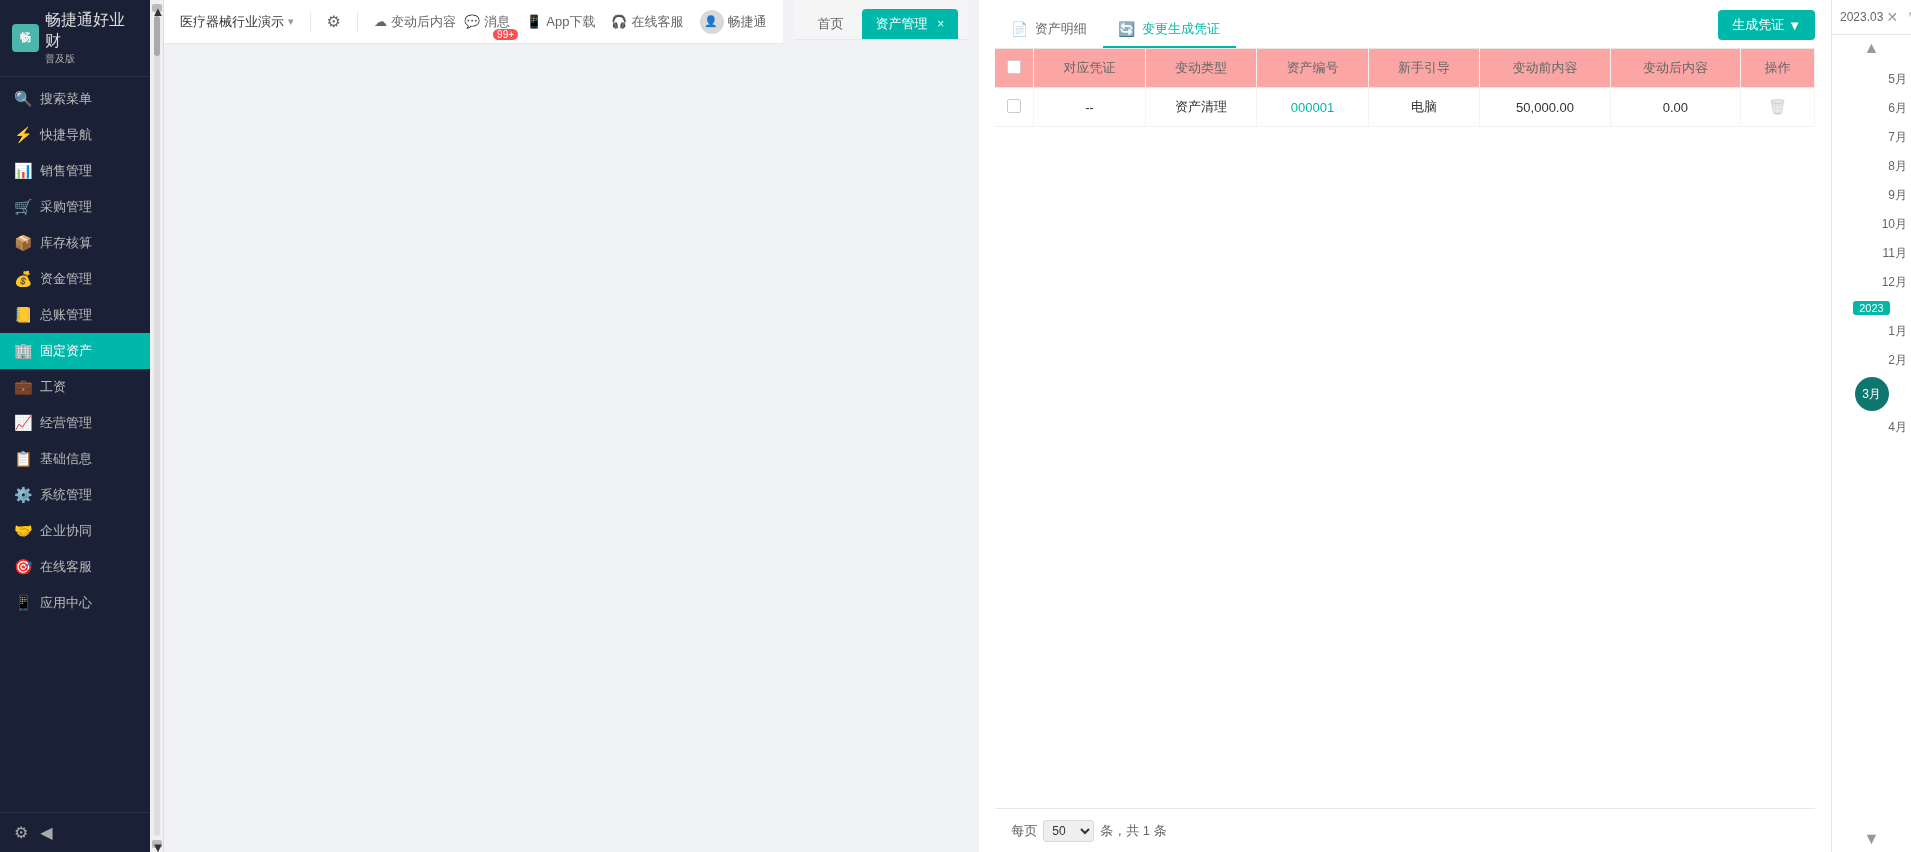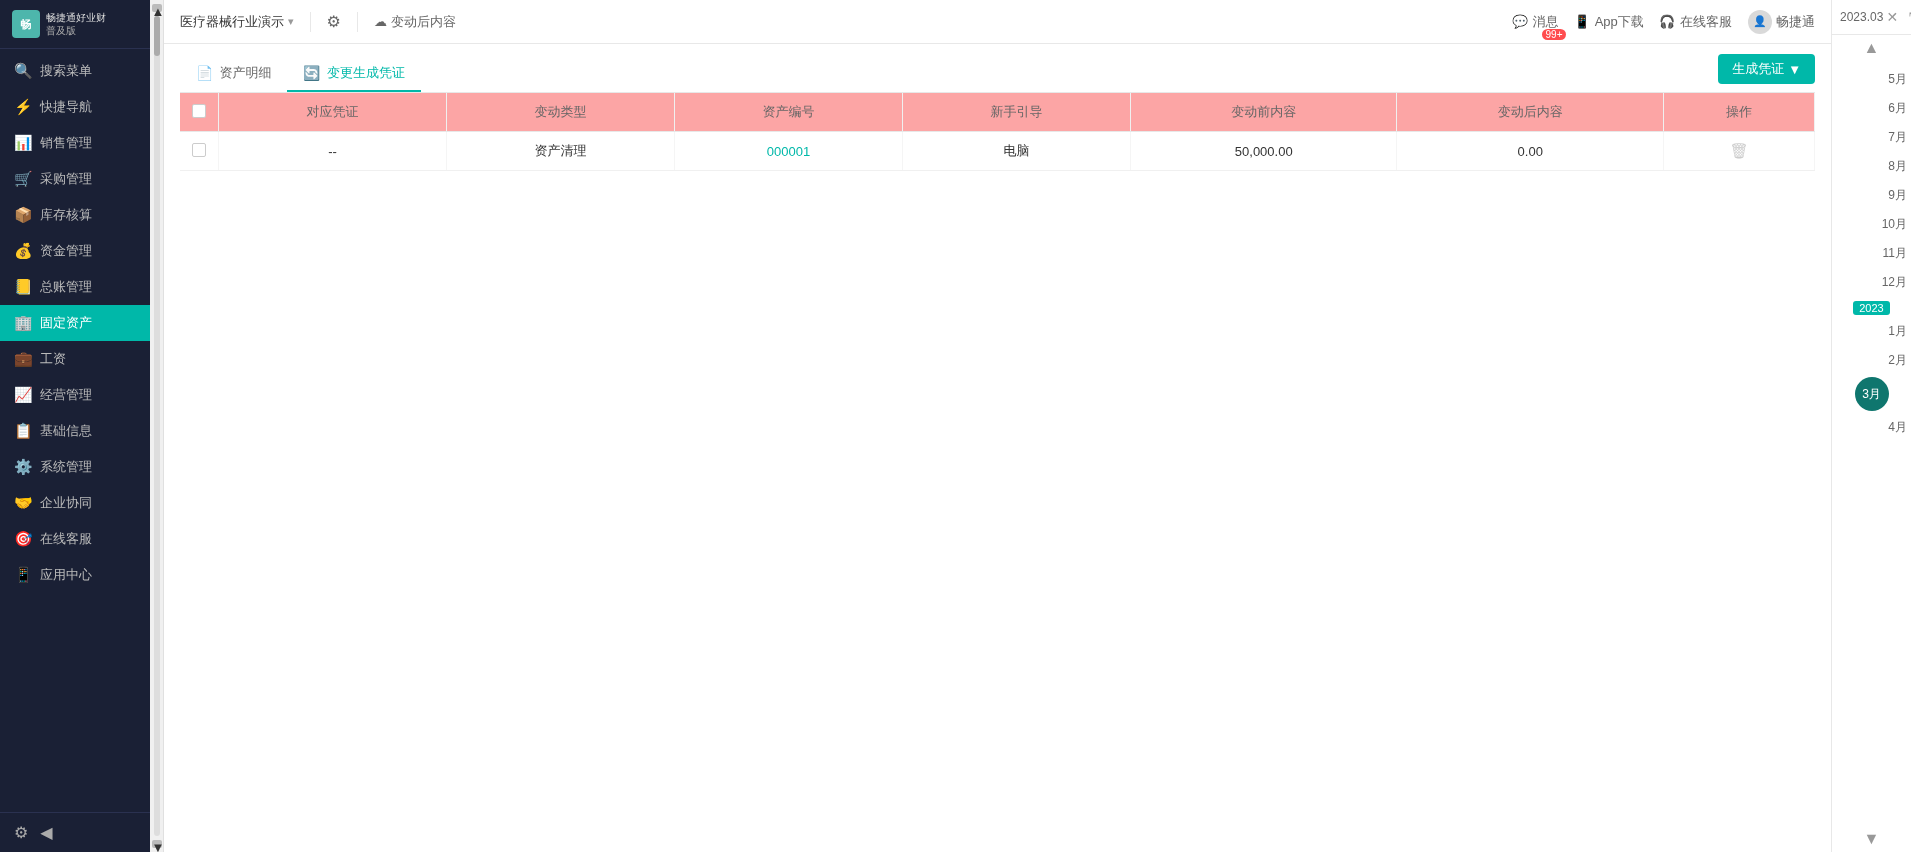--- a/index.html
+++ b/index.html
@@ -23,21 +23,21 @@
       gap: 6px;
       border-bottom: 1px solid #2a3150;
     }
     .sidebar-logo-icon {
       width: 28px; height: 28px;
       background: #4db6ac;
       border-radius: 4px;
       display: flex; align-items: center; justify-content: center;
       color: white; font-size: 11px; font-weight: bold;
     }
-    .sidebar-logo-text { font-size: 10px; color: #ddd; line-height: 1.3; }
+    .sidebar-logo-text { font-size: 16px; color: #ddd; line-height: 1.3; }
     .sidebar-logo-sub { font-size: 10px; color: #aaa; }
     .sidebar-scroll { flex: 1; overflow-y: auto; padding: 4px 0; }
     .sidebar-scroll::-webkit-scrollbar { width: 4px; }
     .sidebar-scroll::-webkit-scrollbar-thumb { background: #3a4460; border-radius: 2px; }
     .sidebar-item {
       display: flex; align-items: center; gap: 8px;
       padding: 9px 14px;
       cursor: pointer; color: #bbb; font-size: 13px;
       transition: background 0.2s;
     }
@@ -47,22 +47,23 @@
       padding: 10px 14px;
       border-top: 1px solid #2a3150;
       display: flex; align-items: center; gap: 12px;
     }
     .sidebar-bottom-icon { color: #aaa; cursor: pointer; font-size: 16px; }
 
     
     .main {
       flex: 1;
       display: flex;
-      flex-direction: column;
+      flex-direction: row;
       overflow: hidden;
+      gap: 11px;
     }
 
     
     .topbar {
       height: 44px;
       background: #fff;
       border-bottom: 1px solid #e8e8e8;
       display: flex;
       align-items: center;
       padding: 0 16px;
@@ -385,20 +386,29 @@
         <span>🎧</span>
         <span>在线客服</span>
       </div>
       <div class="topbar-user">
         <div class="avatar">👤</div>
         <span>畅捷通</span>
       </div>
     </div>
   </div>
 
+  <div class="tabs-bar">
+    <div class="homepage-tab">
+      <span>首页</span>
+    </div>
+    <div class="tab active">
+      <span>资产管理</span>
+      <span class="tab-close">×</span>
+    </div>
+  </div>
 
   <div class="content">
 
     <div class="sub-tabs">
       <div class="sub-tab">
         <span class="sub-tab-icon">📄</span>
         <span>资产明细</span>
       </div>
       <div class="sub-tab active">
         <span class="sub-tab-icon">🔄</span>
@@ -439,20 +449,30 @@
       <td>50,000.00</td>
       <td>0.00</td>
       <td>
         <span class="delete-icon">🗑</span>
       </td>
     </tr>
           </tbody>
       </table>
     </div>
 
+    <div class="pagination">
+      <span>每页</span>
+      <select class="per-page-select">
+        <option>50</option>
+        <option>10</option>
+        <option>20</option>
+        <option>100</option>
+      </select>
+      <span>条，共 1 条</span>
+    </div>
   </div>
 </div>
 
 <div class="right-panel">
   <div class="right-panel-header">
     <span class="right-panel-title">2023.03</span>
     <div class="right-panel-controls">
       <span class="rp-ctrl">✕</span>
       <span class="rp-ctrl">⤡</span>
     </div>

